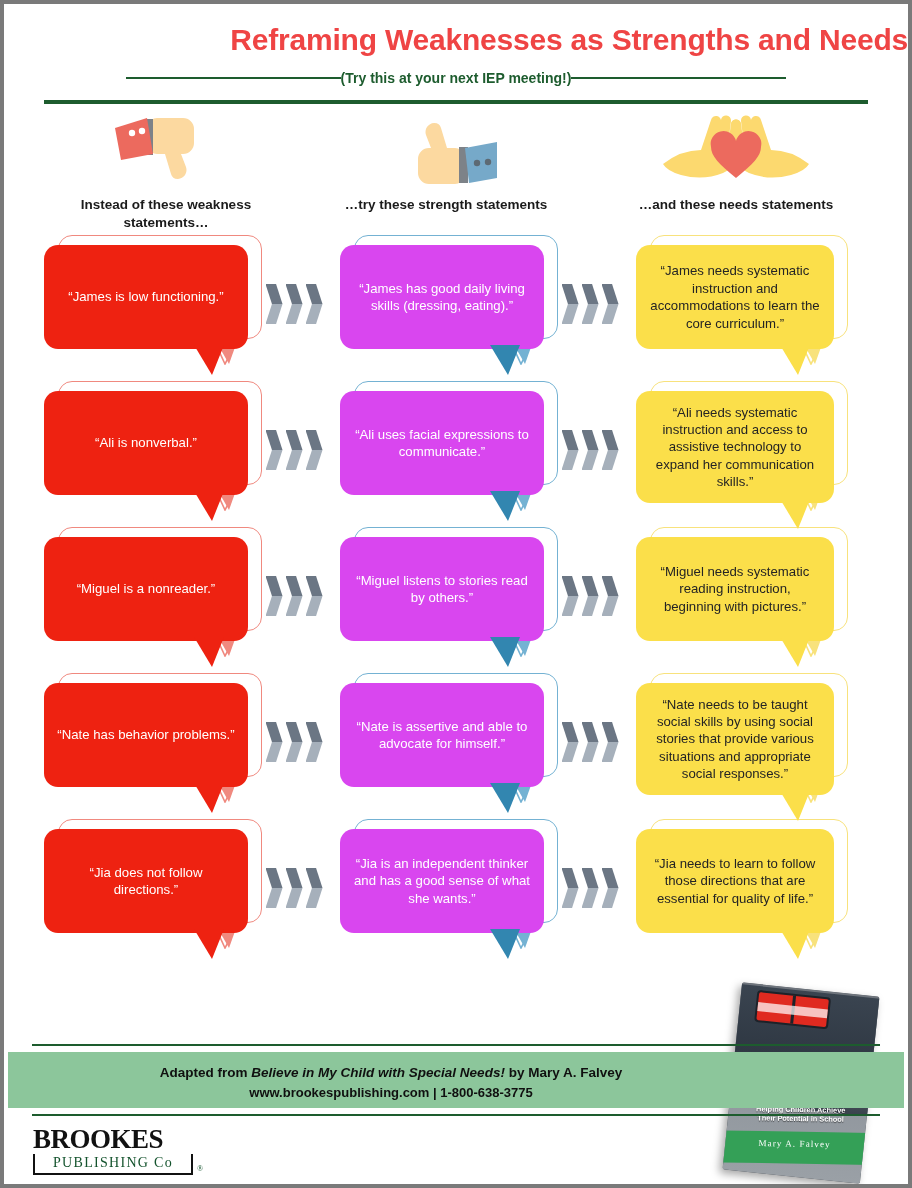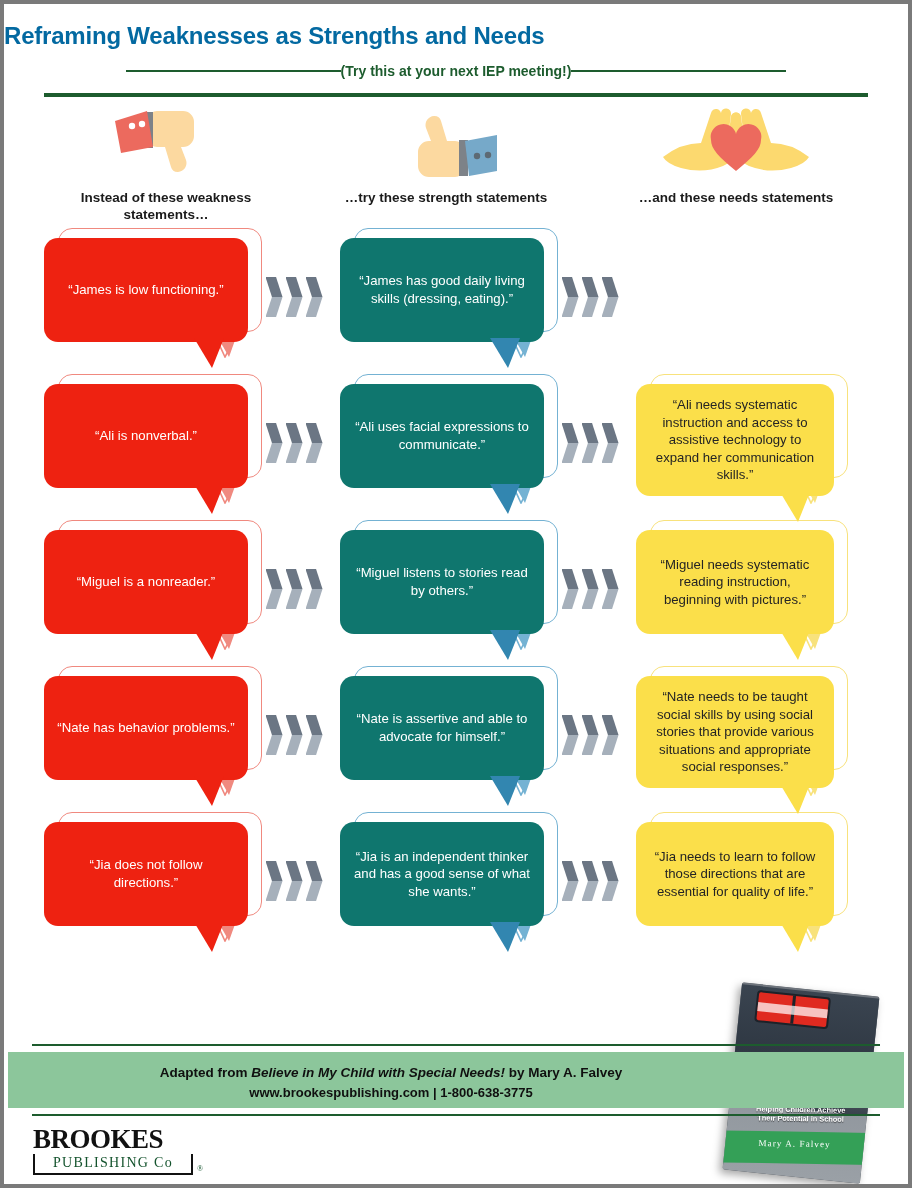--- a/index.html
+++ b/index.html
@@ -18,23 +18,23 @@
     height: 1188px;
     background: #ffffff;
     border: 4px solid #7a7a7a;
     overflow: hidden;
   }
 
   
   .header { padding-top: 18px; }
 
   .title {
-    text-align: left;
-    color: #0369a1;
-    font-size: 24px;
+    text-align: right;
+    color: #ef4444;
+    font-size: 30px;
     font-weight: bold;
     letter-spacing: -0.2px;
     line-height: 1.2;
   }
 
   .subtitle-row {
     display: flex;
     align-items: center;
     justify-content: center;
     margin-top: 12px;
@@ -178,21 +178,21 @@
     line-height: 1.32;
   }
 
   
   .c-red    { color: #ee2211; }
   .c-red .bubble    { background: #ee2211; }
   .c-red .bubble .txt { color: #ffffff; }
   .c-red .ghost     { color: #f0897f; }
 
   .c-blue   { color: #3286b0; }
-  .c-blue .bubble   { background: #0f766e; }
+  .c-blue .bubble   { background: #d946ef; }
   .c-blue .bubble .txt { color: #ffffff; }
   .c-blue .ghost    { color: #74b2d3; }
 
   .c-yellow { color: #fbdf4a; }
   .c-yellow .bubble { background: #fbdf4a; }
   .c-yellow .bubble .txt { color: #242424; }
   .c-yellow .ghost  { color: #f8e27c; }
 
   
   .row .bubble.tall { min-height: 112px; }
@@ -479,20 +479,32 @@
           <div class="chev">
               <div class="top"></div>
               <div class="bot"></div>
             </div>
           <div class="chev">
               <div class="top"></div>
               <div class="bot"></div>
             </div>
         </div>
       </div>
+      <div class="cell w3 c-yellow">
+        <div class="bubble-wrap">
+          <div class="ghost">
+            <svg class="ghost-tail" viewBox="0 0 30 29" aria-hidden="true">
+                <path d="M1 0 L29 0 L14 28 Z" fill="none" stroke="currentColor" stroke-width="1.6"></path>
+              </svg>
+          </div>
+          <div class="bubble">
+            <div class="txt">“James needs systematic instruction and accommodations to learn the core curriculum.”</div>
+          </div>
+        </div>
+      </div>
     </div>
 
     <div class="row">
       <div class="cell w1 c-red">
         <div class="bubble-wrap">
           <div class="ghost">
             <svg class="ghost-tail" viewBox="0 0 30 29" aria-hidden="true">
                 <path d="M1 0 L29 0 L14 28 Z" fill="none" stroke="currentColor" stroke-width="1.6"></path>
               </svg>
           </div>

